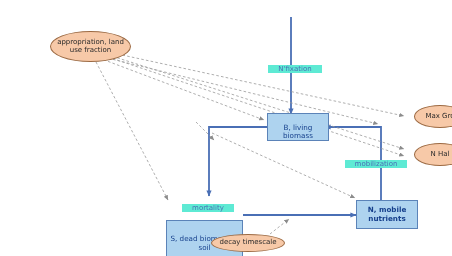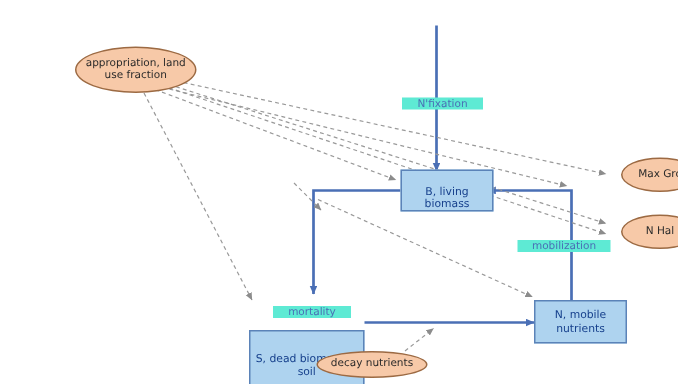--- a/index.html
+++ b/index.html
@@ -92,39 +92,39 @@
   </svg>
 
   <div class="node stock" style="left:267px;top:113px;width:62px;height:28px;align-items:flex-end;">
     <span>B, living biomass</span>
   </div>
 
   <div class="node stock" style="left:166px;top:200px;width:77px;height:47px;margin-top:20px;">
     <span>S, dead biomass in soil</span>
   </div>
 
-  <div class="node stock" style="left:356px;top:200px;width:62px;height:29px;">
+  <div class="node stock" style="left:356px;top:200px;width:62px;height:29px;font-weight:bold;">
     <span>N, mobile nutrients</span>
   </div>
 
   <div class="node param" style="left:27px;top:31px;width:81px;height:31px;margin-left:23px;">
     <span>appropriation, land use fraction</span>
   </div>
 
 
   <div class="node param" style="left:414px;top:105px;width:52px;height:23px;">
     <span>Max Gro</span>
   </div>
 
   <div class="node param" style="left:414px;top:143px;width:52px;height:23px;">
     <span>N Hal</span>
   </div>
 
   <div class="node param" style="left:211px;top:234px;width:74px;height:18px;">
-    <span>decay nutrients</span>
+    <span>decay timescale</span>
   </div>
 
   <div class="flowlabel" style="left:268px;top:65px;width:52px;">N'fixation</div>
 
   <div class="flowlabel" style="left:182px;top:164px;width:50px;margin-top:40px;">mortality</div>
 
   <div class="flowlabel" style="left:345px;top:160px;width:60px;">mobilization</div>
 
 
 </div>

